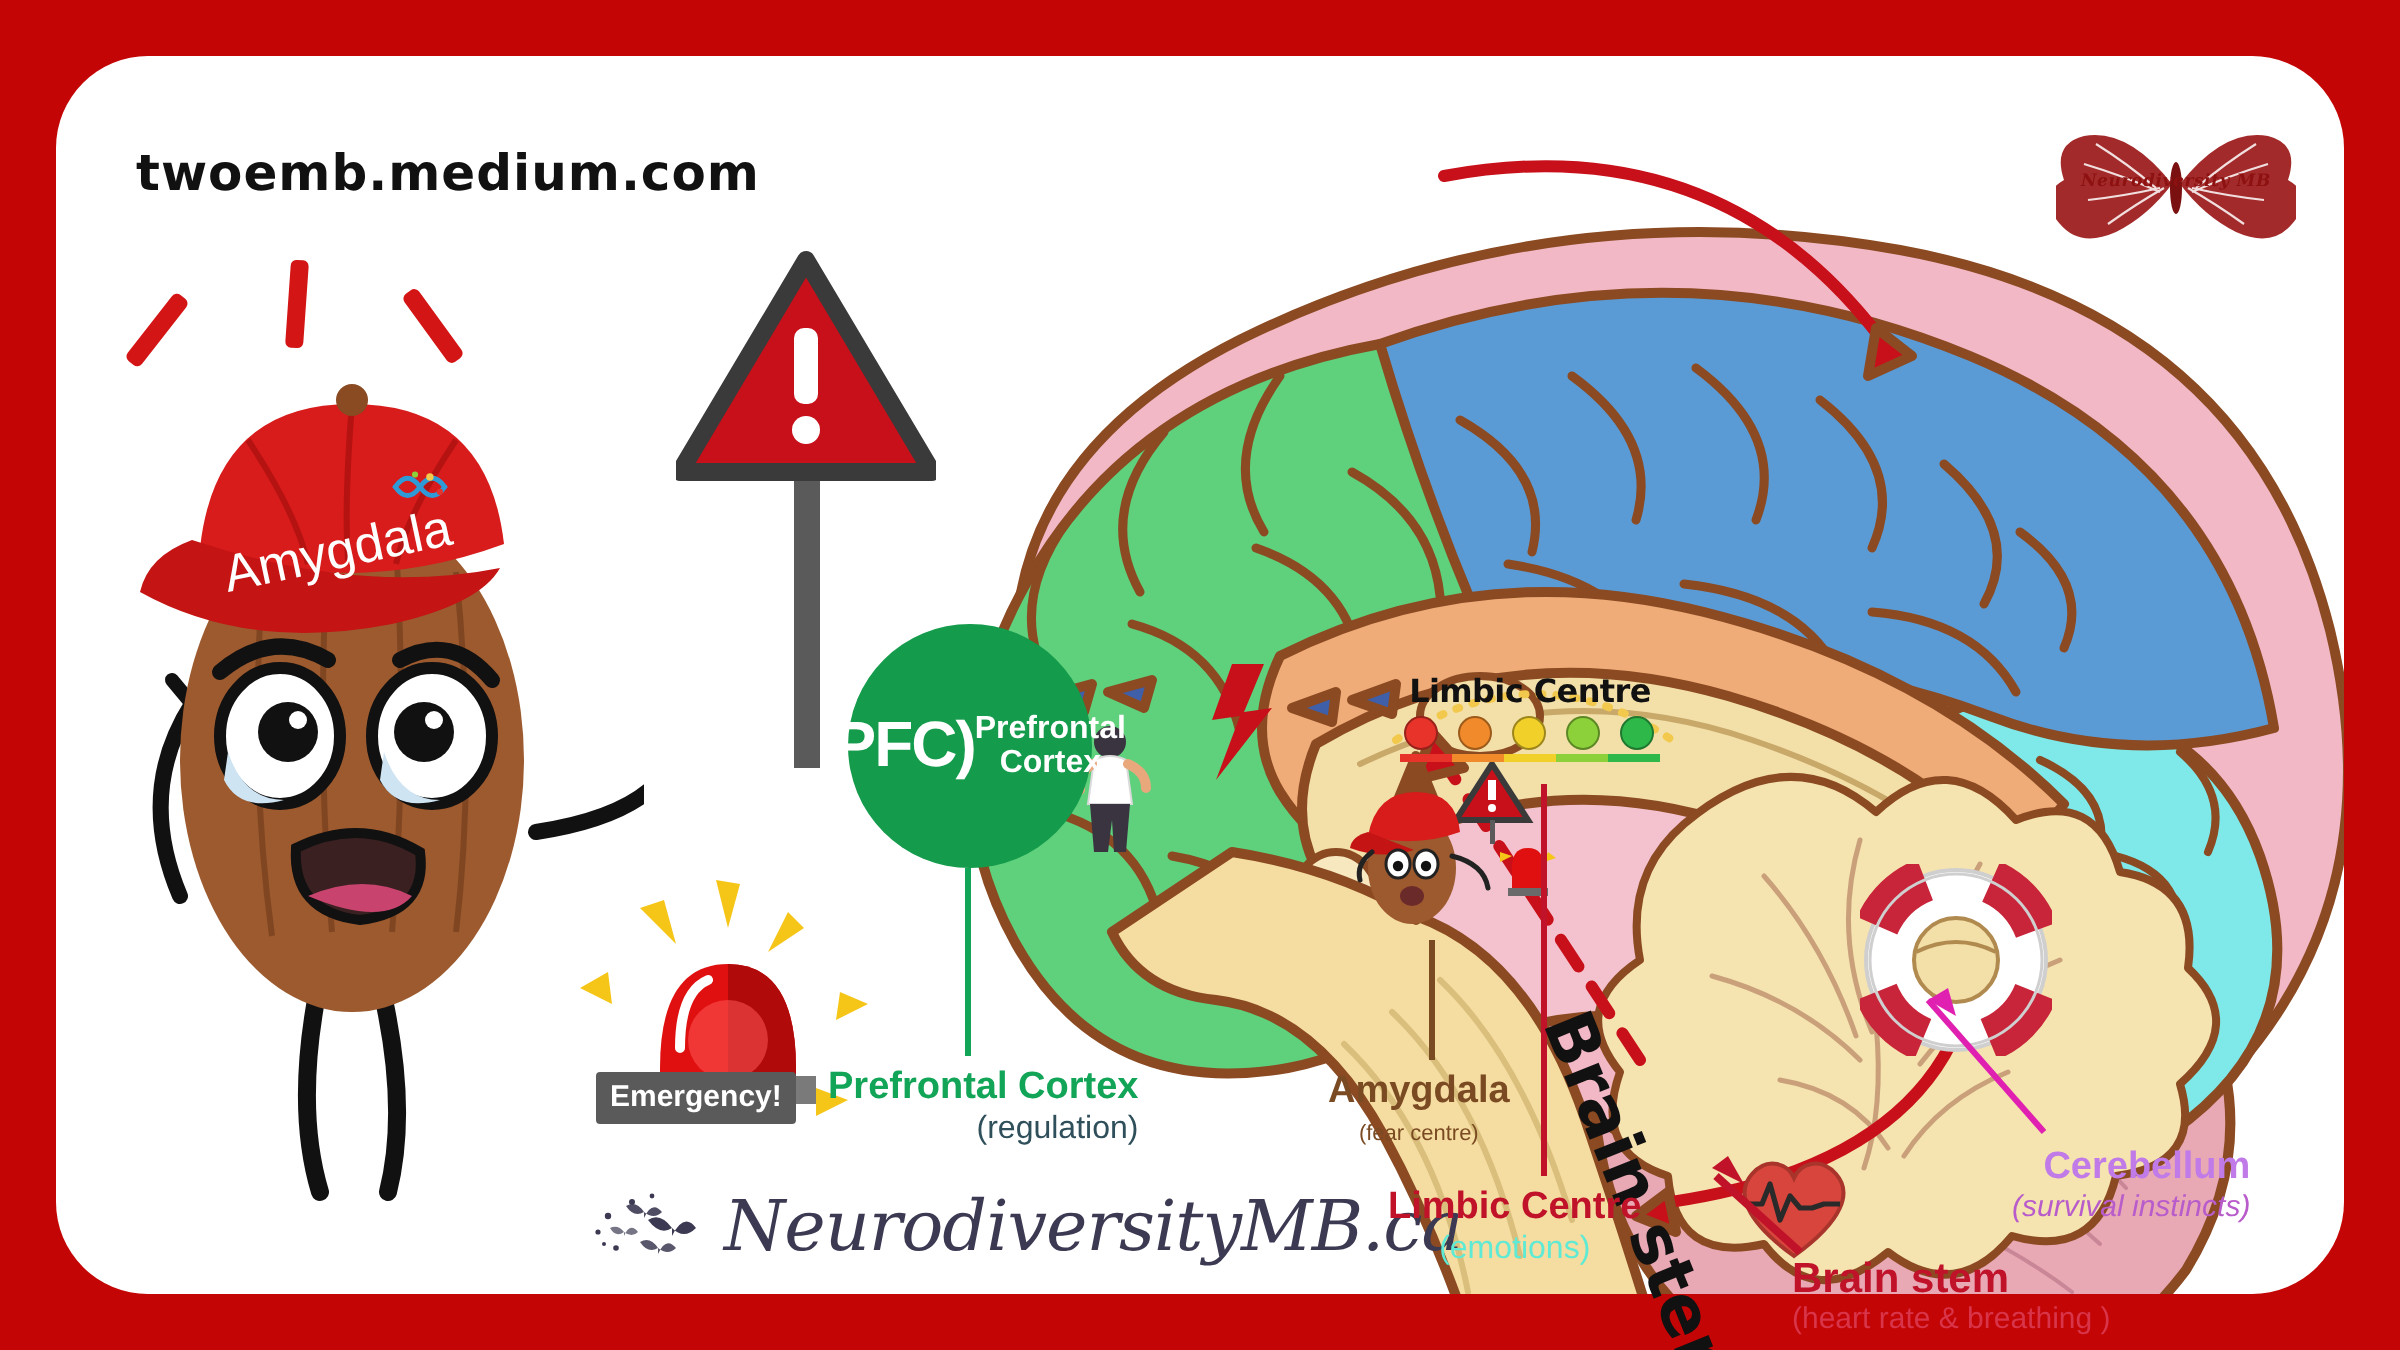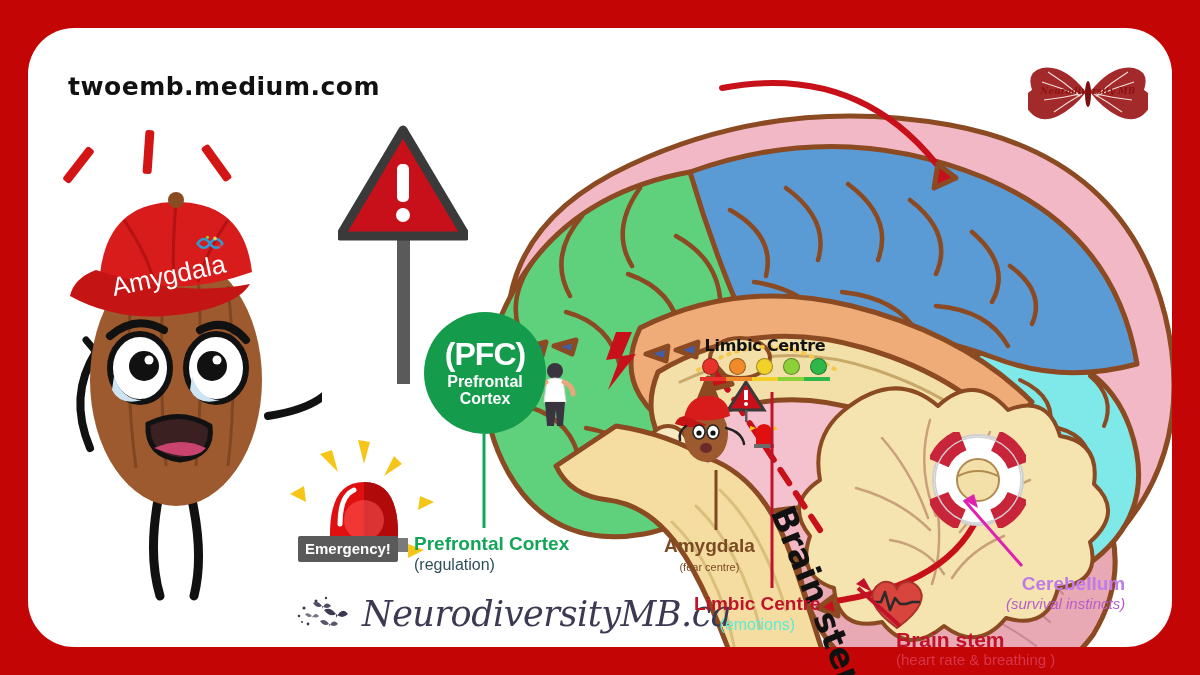--- a/index.html
+++ b/index.html
@@ -50,42 +50,42 @@
   #brand{left:296px;top:592px;width:360px;height:58px;}
   #brand-text{
     position:absolute;left:66px;top:2px;
     font-family:"DejaVu Serif",serif;font-style:italic;
     font-size:35px;color:#3b3a52;white-space:nowrap;letter-spacing:-.5px;
   }
 
   
   #pfc-bubble{left:424px;top:312px;width:122px;height:122px;
     background:#149B4B;border-radius:50%;
-    display:flex;flex-direction:column;align-items:center;justify-content:center;
+    display:flex;align-items:center;justify-content:center;
     color:#fff;text-align:center;line-height:1.05;}
   #pfc-abbr{font-size:32px;font-weight:700;letter-spacing:-1px;}
   #pfc-full{font-size:16px;font-weight:700;margin-top:2px;}
 
   
   #limbic-badge{left:700px;top:336px;width:130px;height:40px;}
   #limbic-title{
     position:absolute;left:0;top:0;width:130px;text-align:center;
     font-size:16px;font-weight:700;color:#111;white-space:nowrap;
     font-family:"DejaVu Sans",sans-serif;letter-spacing:-.3px;
   }
   .face{position:absolute;top:22px;width:15px;height:15px;border-radius:50%;
         border:1px solid rgba(0,0,0,.35);}
 
   
   .callout{position:absolute;white-space:nowrap;}
   .callout .hd{font-weight:700;font-size:19px;line-height:1.1;}
   .callout .sb{font-size:16px;line-height:1.2;color:#2f4f5a;}
   #lbl-pfc{left:414px;top:534px;text-align:left;}
   #lbl-pfc .hd{color:#12A558;}
-  #lbl-pfc .sb{display:block;text-align:left;}
+  #lbl-pfc .sb{display:block;text-align:right;}
   #lbl-amygdala{left:664px;top:536px;text-align:center;}
   #lbl-amygdala .hd{color:#7A4A22;}
   #lbl-amygdala .sb{color:#7A4A22;font-size:11px;}
   #lbl-limbic{left:694px;top:594px;text-align:center;}
   #lbl-limbic .hd{color:#C0132A;}
   #lbl-limbic .sb{color:#5eead4;}
   #lbl-cerebellum{left:1006px;top:574px;text-align:right;}
   #lbl-cerebellum .hd{color:#C07BE8;}
   #lbl-cerebellum .sb{color:#B85CCB;font-size:15px;font-style:italic;}
   #lbl-brainstem{left:896px;top:628px;text-align:left;}

